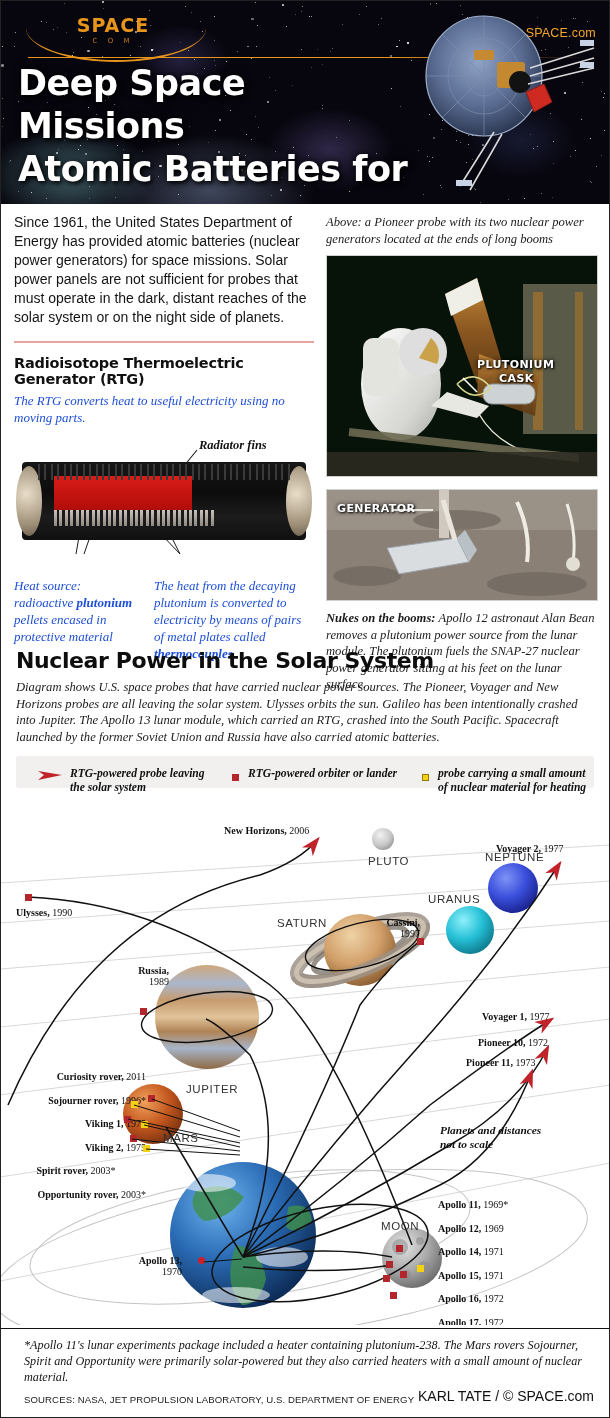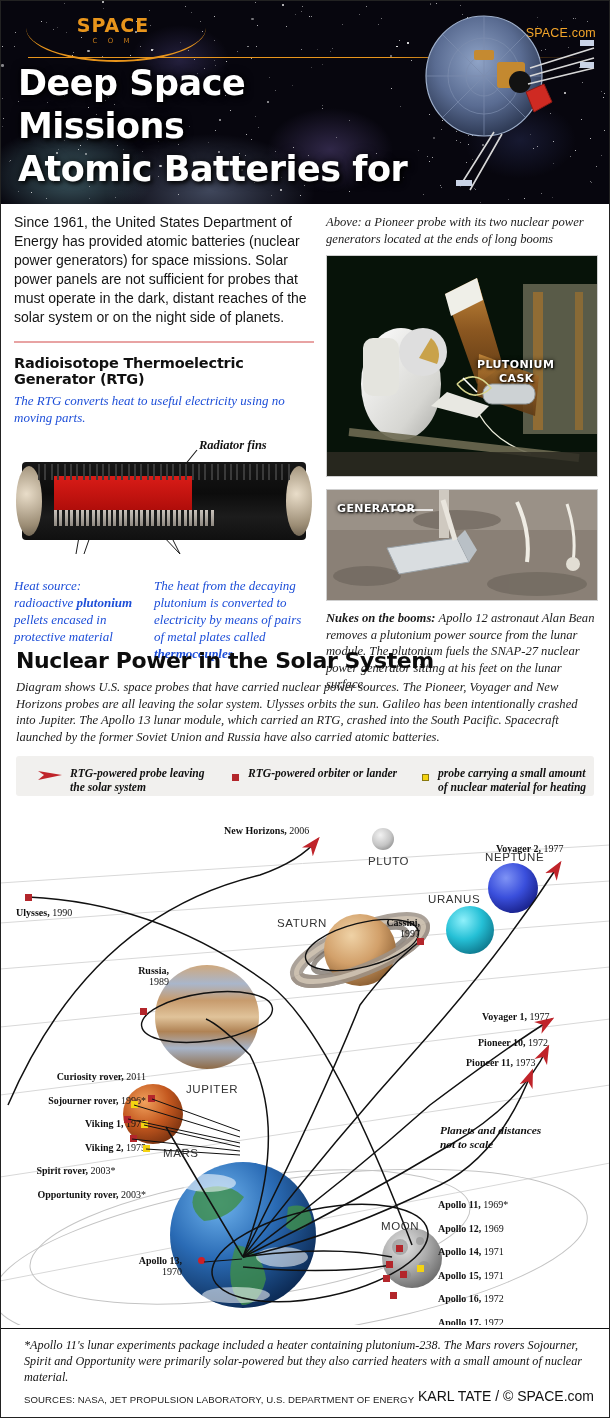--- a/index.html
+++ b/index.html
@@ -127,21 +127,21 @@
   .np-head {
     font-family:"DejaVu Sans", sans-serif; font-weight:bold; font-size:22px;
     color:#0d0d0d; letter-spacing:-0.4px;
   }
   .np-desc {
     font-family:"Liberation Serif", serif; font-style:italic; font-size:12.6px;
     line-height:16.6px; color:#1b1b1b; margin-top:6px;
   }
   .legend {
     margin-top:11px; background:#f1f0ee; border-radius:3px;
-    height:40px; position:relative;
+    height:32px; position:relative;
   }
   .lg-item { position:absolute; top:11px; font-family:"Liberation Serif", serif;
     font-style:italic; font-weight:bold; font-size:11.6px; line-height:14px; color:#111; }
   .sq { position:absolute; width:7px; height:7px; }
   .sq.red { background:#b3262b; }
   .sq.yellow { background:#f4d311; border:1px solid #8a7a10; }
 
   
   .diagram { position:relative; width:610px; height:520px; background:#fff; overflow:hidden; }
   .diagram svg { position:absolute; left:0; top:0; }
@@ -824,21 +824,21 @@
         <ellipse cx="207" cy="212" rx="66" ry="24" transform="rotate(-8 207 212)"></ellipse>
         <ellipse cx="362" cy="140" rx="58" ry="22" transform="rotate(-14 362 140)"></ellipse>
       </g>
     </svg>
 
     <div class="pname" style="left:368px; top:50px;">PLUTO</div>
     <div class="pname" style="left:485px; top:46px;">NEPTUNE</div>
     <div class="pname" style="left:428px; top:88px;">URANUS</div>
     <div class="pname" style="left:277px; top:112px;">SATURN</div>
     <div class="pname" style="left:186px; top:278px;">JUPITER</div>
-    <div class="pname" style="left:163px; top:342px;">MARS</div>
+    <div class="pname" style="left:163px; top:327px;">MARS</div>
     <div class="pname" style="left:381px; top:415px;">MOON</div>
 
     <div class="dlabel" style="left:224px; top:20px;">
       <span>New Horizons</span>, <span class="yr">2006</span>
     </div>
     <div class="dlabel" style="left:496px; top:38px;">
       <span>Voyager 2</span>, <span class="yr">1977</span>
     </div>
     <div class="dlabel" style="left:356px; top:112px; text-align:right; width:64px;">
       <span>Cassini</span>,<br><span class="yr">1997</span>

